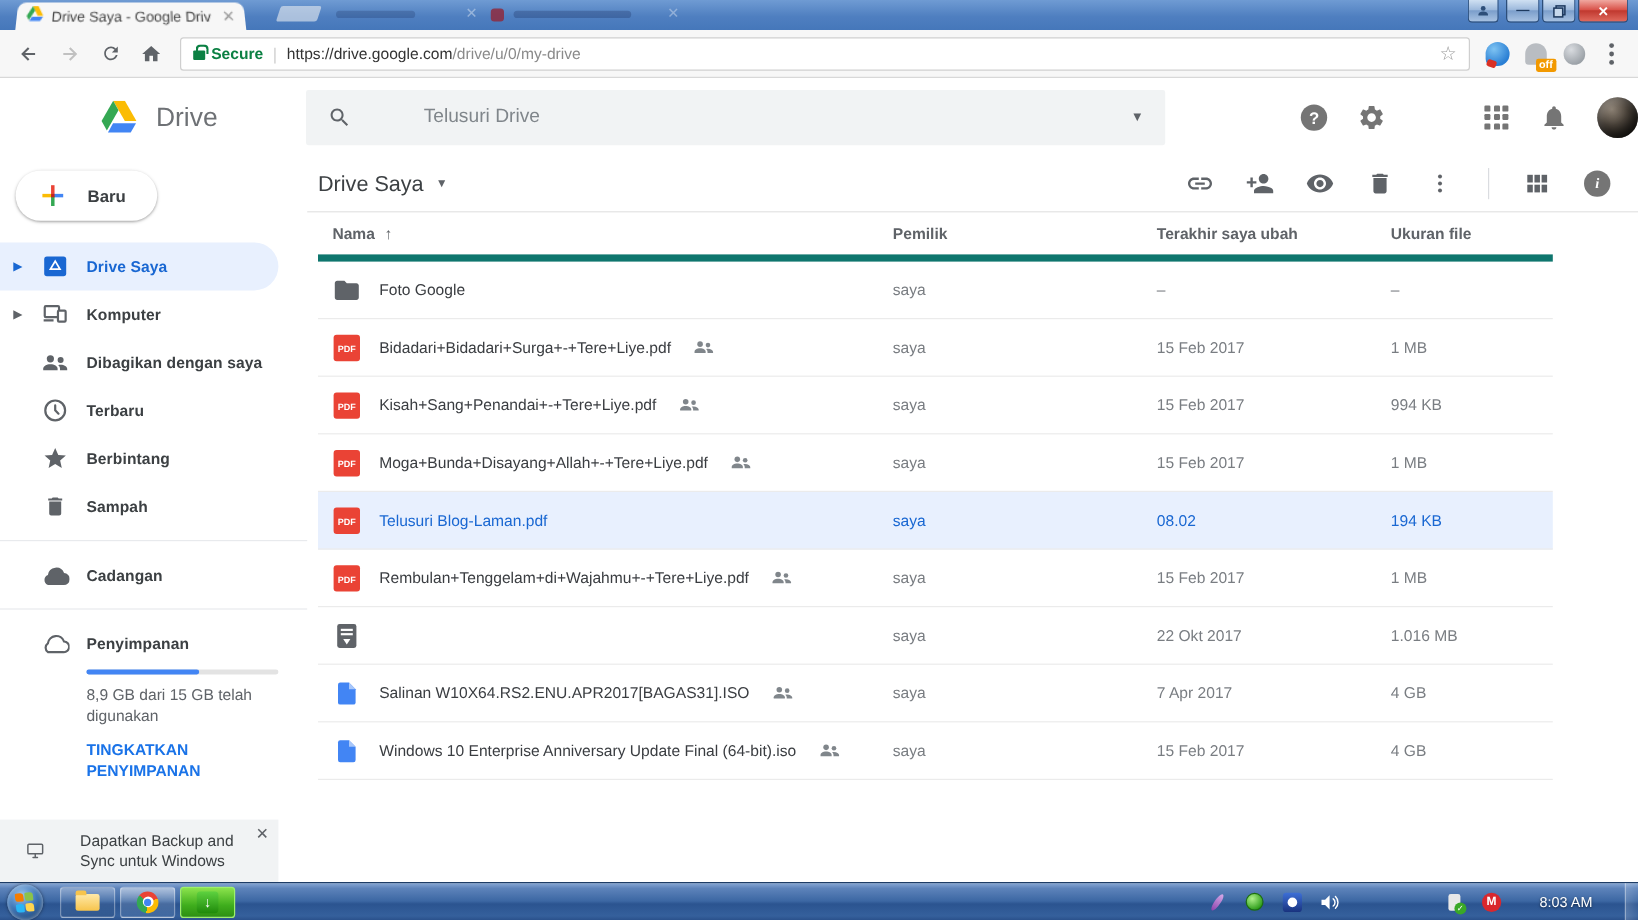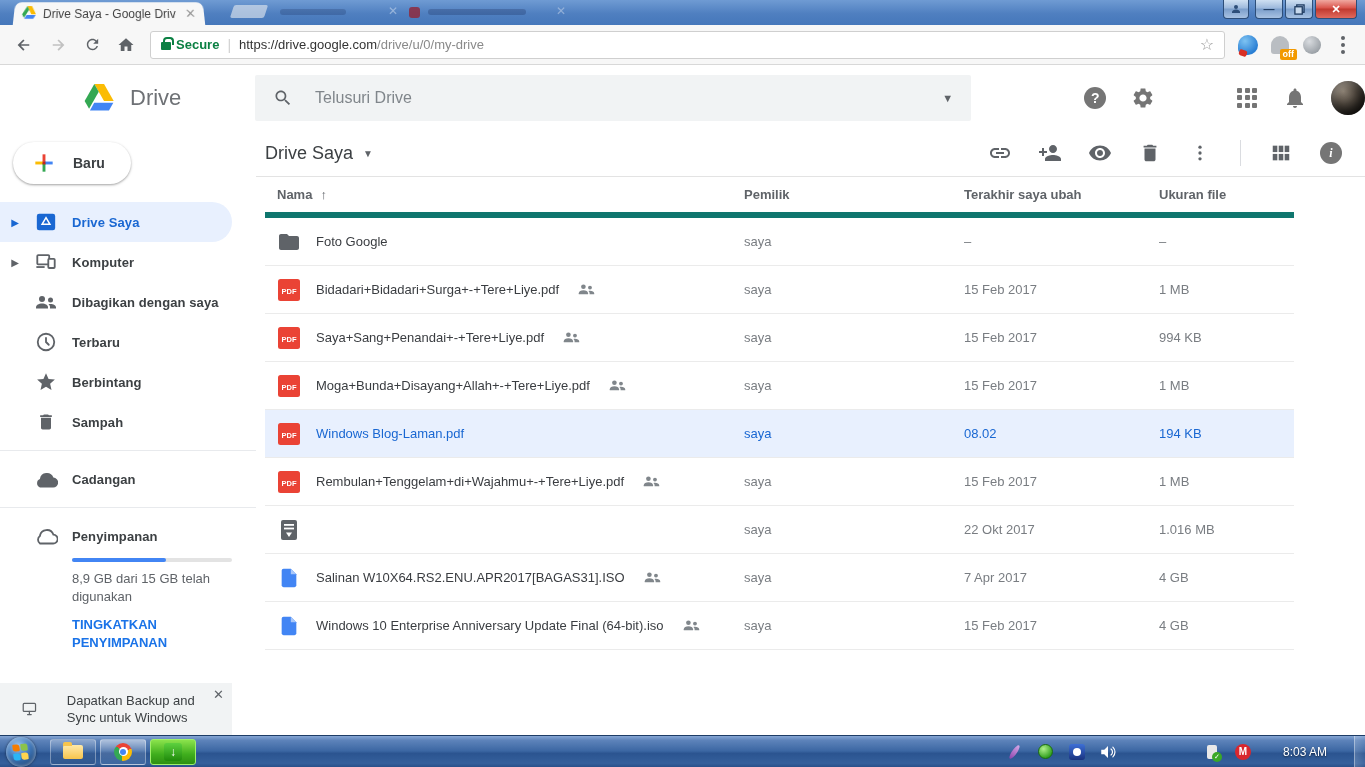--- a/index.html
+++ b/index.html
@@ -58,21 +58,21 @@
   .menu-dots i { width:4px; height:4px; border-radius:50%; background:#5f6368; }
 
   
   .app-header { position:absolute; top:65px; left:0; width:100%; height:65px; background:#fff;
     display:flex; align-items:center; }
   .brand { width:256px; display:flex; align-items:center; gap:16px; padding-left:84px; }
   .brand-name { font-size:22px; color:#6e7175; }
   .searchbar { width:720px; height:46px; background:#f1f3f4; border-radius:2px;
     display:flex; align-items:center; padding:0 18px; gap:22px; }
   .searchbar input { border:none; outline:none; background:transparent; flex:1; font-size:16px;
-    color:#6d28d9; font-family:"Liberation Sans",sans-serif; }
+    color:#6d28d9; font-family:"Liberation Sans",sans-serif;margin-left:38px; }
   .searchbar input::placeholder { color:#80868b; }
   .search-caret { color:#5f6368; font-size:11px; cursor:pointer; }
   .hdr-icons { display:flex; align-items:center; margin-left:112px; gap:24px; }
   .hicon { width:24px; height:24px; display:flex; align-items:center; justify-content:center; cursor:pointer; }
   .hicon svg { fill:#757575; }
   .help-circle { width:22px; height:22px; border-radius:50%; background:#757575; color:#fff;
     font-size:14px; font-weight:bold; display:flex; align-items:center; justify-content:center; }
   .apps-grid { display:grid; grid-template-columns:repeat(3,5px); grid-gap:2.5px; }
   .apps-grid i { width:5px; height:5px; background:#757575; border-radius:1px; }
   .gap-lg { margin-left:56px; }
@@ -526,21 +526,21 @@
               <span class="fcell size">1 MB</span>
             </div>
             <div class="frow">
               <span class="fcell name">
                 <span class="ficon">
                   <svg width="24" height="24" viewBox="0 0 24 24">
                     <rect x="1" y="1" width="22" height="22" rx="2.5" fill="#ea4335"></rect>
                     <text x="12" y="15.5" font-size="7.5" font-weight="bold" fill="#fff" text-anchor="middle" font-family="Liberation Sans, sans-serif">PDF</text>
                   </svg>
                 </span>
-                <span class="fname">Saya+Sang+Penandai+-+Tere+Liye.pdf</span>
+                <span class="fname">Kisah+Sang+Penandai+-+Tere+Liye.pdf</span>
                 <span class="fshared">
                   <svg width="17" height="11" viewBox="0 0 22 14" fill="#80868b">
                     <circle cx="7" cy="3.5" r="3"></circle>
                     <circle cx="15.5" cy="4.5" r="2.5"></circle>
                     <path d="M7 8c-3.3 0-6 1.7-6 3.7V13h12v-1.3C13 9.7 10.3 8 7 8z"></path>
                     <path d="M15.5 8.5c-.7 0-1.4.1-2 .3 1 .8 1.5 1.8 1.5 2.9V13h6v-1.2c0-1.8-2.5-3.3-5.5-3.3z"></path>
                   </svg>
                 </span>
               </span>
               <span class="fcell owner">saya</span>
@@ -570,21 +570,21 @@
               <span class="fcell size">1 MB</span>
             </div>
             <div class="frow selected">
               <span class="fcell name">
                 <span class="ficon">
                   <svg width="24" height="24" viewBox="0 0 24 24">
                     <rect x="1" y="1" width="22" height="22" rx="2.5" fill="#ea4335"></rect>
                     <text x="12" y="15.5" font-size="7.5" font-weight="bold" fill="#fff" text-anchor="middle" font-family="Liberation Sans, sans-serif">PDF</text>
                   </svg>
                 </span>
-                <span class="fname">Windows Blog-Laman.pdf</span>
+                <span class="fname">Telusuri Blog-Laman.pdf</span>
               </span>
               <span class="fcell owner">saya</span>
               <span class="fcell modified">08.02</span>
               <span class="fcell size">194 KB</span>
             </div>
             <div class="frow">
               <span class="fcell name">
                 <span class="ficon">
                   <svg width="24" height="24" viewBox="0 0 24 24">
                     <rect x="1" y="1" width="22" height="22" rx="2.5" fill="#ea4335"></rect>

